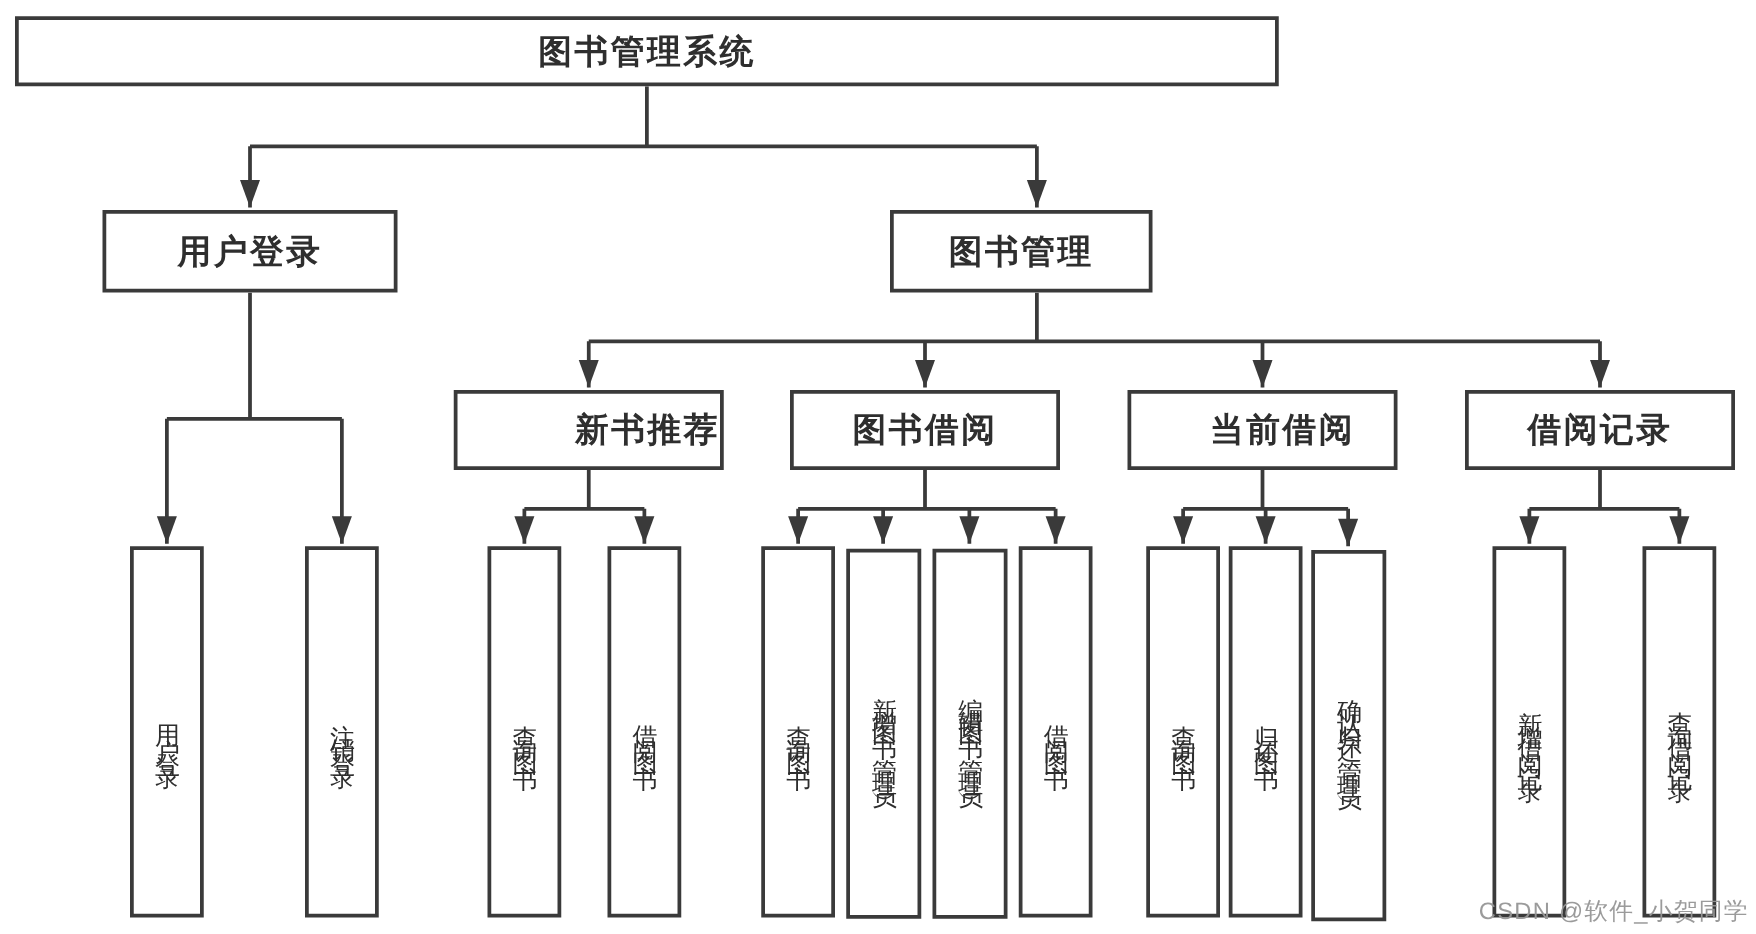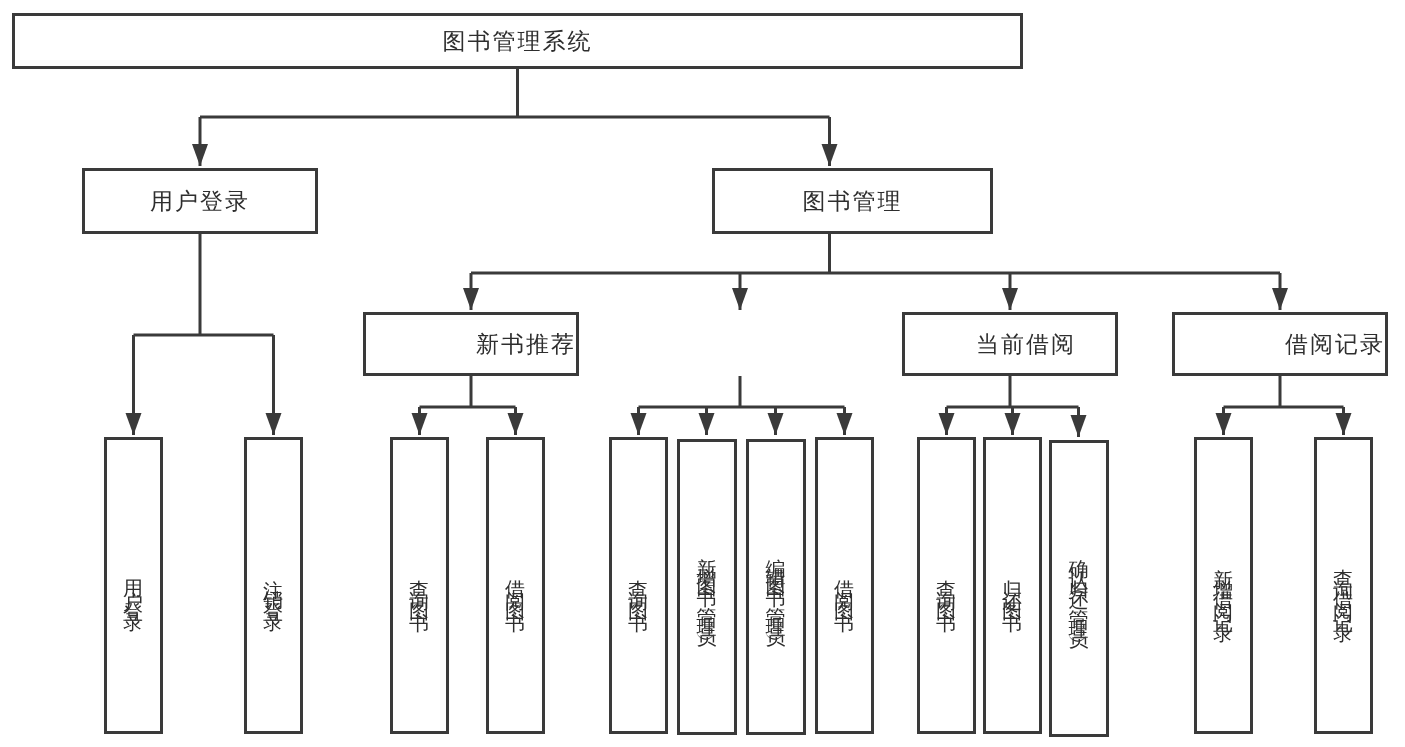--- a/index.html
+++ b/index.html
@@ -22,23 +22,24 @@
     box-sizing: border-box;
     background: #ffffff;
     border: 3px solid #3a3a3a;
     display: flex;
     align-items: center;
     justify-content: center;
     color: #2e2e2e;
     z-index: 2;
   }
   .hbox {
-    font-size: 23px;
+    font-size: 27px;
     letter-spacing: 2px;
     white-space: nowrap;
+    font-weight: bold;
   }
   .vbox {
     font-size: 20px;
   }
   .vbox .vtext {
     writing-mode: vertical-rl;
     text-orientation: mixed;
     letter-spacing: 11px;
     line-height: 1;
     white-space: nowrap;
@@ -105,31 +106,34 @@
     </g>
   </svg>
 
   <div class="node hbox" style="left:12px; top:13px; width:1011px; height:56px;">
     <span>图书管理系统</span>
   </div>
 
   <div class="node hbox" style="left:82px; top:168px; width:236px; height:66px;">
     <span>用户登录</span>
   </div>
-  <div class="node hbox" style="left:712px; top:168px; width:281px; height:66px;">
+  <div class="node hbox" style="left:712px; top:168px; width:210px; height:66px;">
     <span>图书管理</span>
   </div>
 
   <div class="node hbox" style="left:363px; top:312px; width:216px; height:64px;justify-content:flex-end;">
     <span>新书推荐</span>
   </div>
+  <div class="node hbox" style="left:632px; top:312px; width:216px; height:64px;">
+    <span>图书借阅</span>
+  </div>
   <div class="node hbox" style="left:902px; top:312px; width:216px; height:64px;padding-left:32px;">
     <span>当前借阅</span>
   </div>
-  <div class="node hbox" style="left:1172px; top:312px; width:216px; height:64px;justify-content:flex-end;">
+  <div class="node hbox" style="left:1172px; top:312px; width:216px; height:64px;">
     <span>借阅记录</span>
   </div>
 
   <div class="node vbox" style="left:104px; top:437px; width:59px; height:297px;">
     <span class="vtext">用户登录</span>
   </div>
   <div class="node vbox" style="left:244px; top:437px; width:59px; height:297px;">
     <span class="vtext">注销登录</span>
   </div>
 
@@ -163,14 +167,15 @@
     <span class="vtext tight">确认归还（管理员）</span>
   </div>
 
   <div class="node vbox" style="left:1194px; top:437px; width:59px; height:297px;">
     <span class="vtext">新增借阅记录</span>
   </div>
   <div class="node vbox" style="left:1314px; top:437px; width:59px; height:297px;">
     <span class="vtext">查询借阅记录</span>
   </div>
 
+  <div class="watermark">CSDN @软件_小贺同学</div>
 
 </div>
 
 </body></html>

